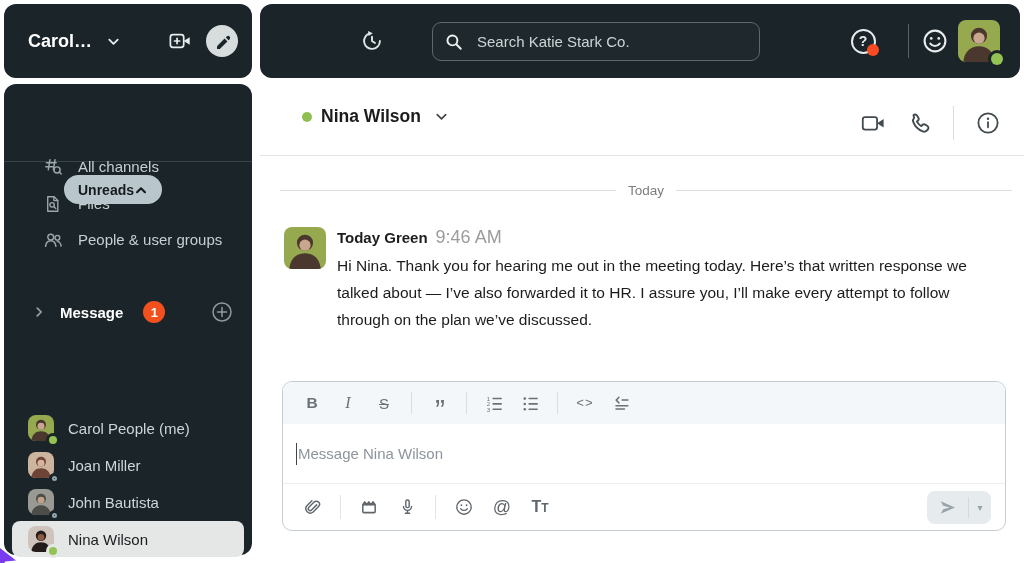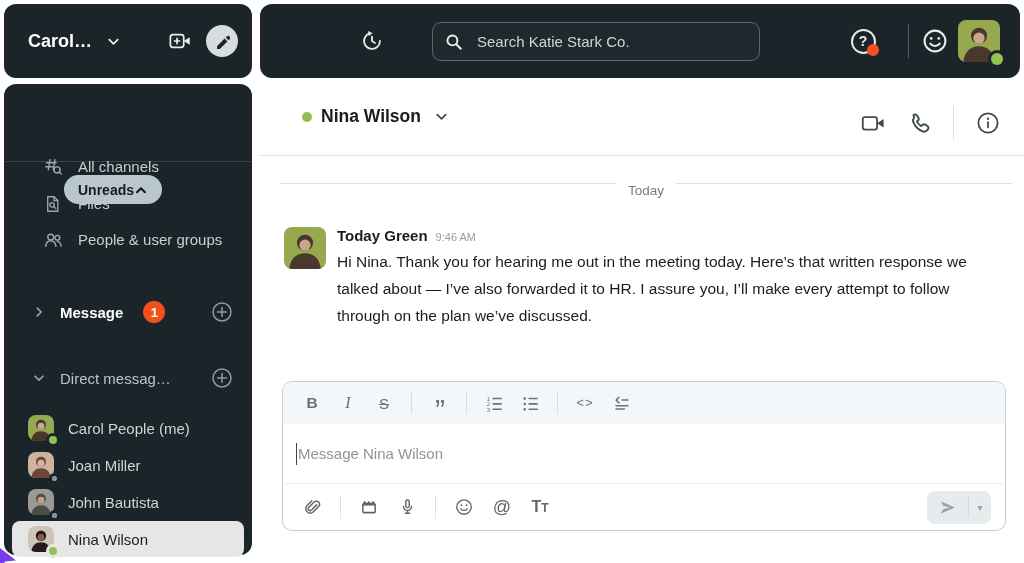--- a/index.html
+++ b/index.html
@@ -62,29 +62,29 @@
   
   #main { position:absolute; left:260px; top:84px; width:764px; height:479px; background:#fff; }
   #conv-header { position:absolute; left:0; top:0; width:100%; height:72px; border-bottom:1px solid #e4e4e4; }
   #conv-title-btn { position:absolute; left:42px; top:22px; display:flex; align-items:center; gap:9px; background:none; border:none; cursor:pointer; font-family:"Liberation Sans",sans-serif; }
   #conv-presence { width:10px; height:10px; border-radius:50%; background:#8fbf53; }
   #conv-title { font-size:17.5px; font-weight:bold; color:#1d1c1d; }
   #conv-title-btn .chev { color:#454545; display:flex; margin-left:4px; }
   .hdr-icons { position:absolute; right:24px; top:22px; display:flex; align-items:center; gap:22px; color:#424b4f; }
   .hdr-vdiv { width:1px; height:34px; background:#dcdcdc; }
 
-  #date-divider { position:absolute; left:20px; right:12px; top:99px; display:flex; align-items:flex-start; gap:12px; }
+  #date-divider { position:absolute; left:20px; right:12px; top:99px; display:flex; align-items:center; gap:12px; }
   #date-divider .line { flex:1; height:1px; background:#dddddd; }
   #date-divider .lbl { color:#7d7d7d; font-size:13.5px; }
 
   #message { position:absolute; left:24px; top:143px; display:flex; gap:11px; }
   #message .avatar { width:42px; height:42px; flex:0 0 auto; }
   .msg-head { display:flex; align-items:baseline; gap:8px; }
   .msg-author { font-size:15px; font-weight:bold; color:#1d1c1d; background:none; border:none; cursor:pointer; font-family:"Liberation Sans",sans-serif; padding:0;}
-  .msg-time { font-size:11px; color:#9b9b9b; }
+  .msg-time { font-size:18px; color:#9b9b9b; }
   .msg-text { margin-top:4px; width:645px; font-size:15.5px; line-height:27px; color:#1d1c1d; }
   .msg-attach { margin-top:3px; display:flex; align-items:center; gap:9px; cursor:pointer; background:none; border:none; padding:0; font-family:"Liberation Sans",sans-serif;}
   .attach-name { font-size:13.5px; color:#616061; }
   .attach-tri { font-size:10px; color:#1d1c1d; }
 
   
   #composer { position:absolute; left:22px; top:297px; width:724px; height:150px; border:1px solid #c5cdd3; border-radius:10px; background:#fff; overflow:hidden; }
   #fmt-bar { height:42px; background:#f4f7f9; display:flex; align-items:center; padding:0 14px; gap:6px; color:#6a7278; }
   .fmt-btn { width:30px; height:28px; border:none; background:none; color:#6a7278; font-size:15px; display:flex; align-items:center; justify-content:center; cursor:pointer; font-family:"Liberation Sans",sans-serif; }
   .fmt-b { font-weight:bold; font-size:15.5px; }
@@ -241,34 +241,20 @@
     <span class="sec-label-bold">Message</span>
     <span class="badge">1</span>
     <button class="plus-btn">
       <svg width="24" height="24" viewBox="0 0 24 24" fill="none" stroke="currentColor" stroke-width="1.5" stroke-linecap="round">
           <circle cx="12" cy="12" r="9"></circle>
           <path d="M12 7.5v9M7.5 12h9"></path>
         </svg>
     </button>
   </div>
 
-  <div class="section-row" style="top:279px;">
-    <span class="chev">
-      <svg width="14" height="14" viewBox="0 0 16 16" fill="none" stroke="currentColor" stroke-width="2" stroke-linecap="round" stroke-linejoin="round">
-          <path d="M3.5 6 8 10.5 12.5 6"></path>
-        </svg>
-    </span>
-    <span class="sec-label">Direct messag…</span>
-    <button class="plus-btn">
-      <svg width="24" height="24" viewBox="0 0 24 24" fill="none" stroke="currentColor" stroke-width="1.5" stroke-linecap="round">
-          <circle cx="12" cy="12" r="9"></circle>
-          <path d="M12 7.5v9M7.5 12h9"></path>
-        </svg>
-    </button>
-  </div>
 
   <div class="dm-row" style="top:326px;">
     <span class="avatar">
       <svg class="face" width="26" height="26" viewBox="0 0 24 24">
           <rect width="24" height="24" fill="#96a94f"></rect>
           <circle cx="12" cy="9" r="4.6" fill="#4a382f"></circle>
           <path d="M3 24c.6-6 4.2-9 9-9s8.4 3 9 9z" fill="#4a382f"></path>
           <circle cx="12" cy="10.4" r="3.2" fill="#c9a68e"></circle>
         </svg>
       <span class="presence online"></span>

